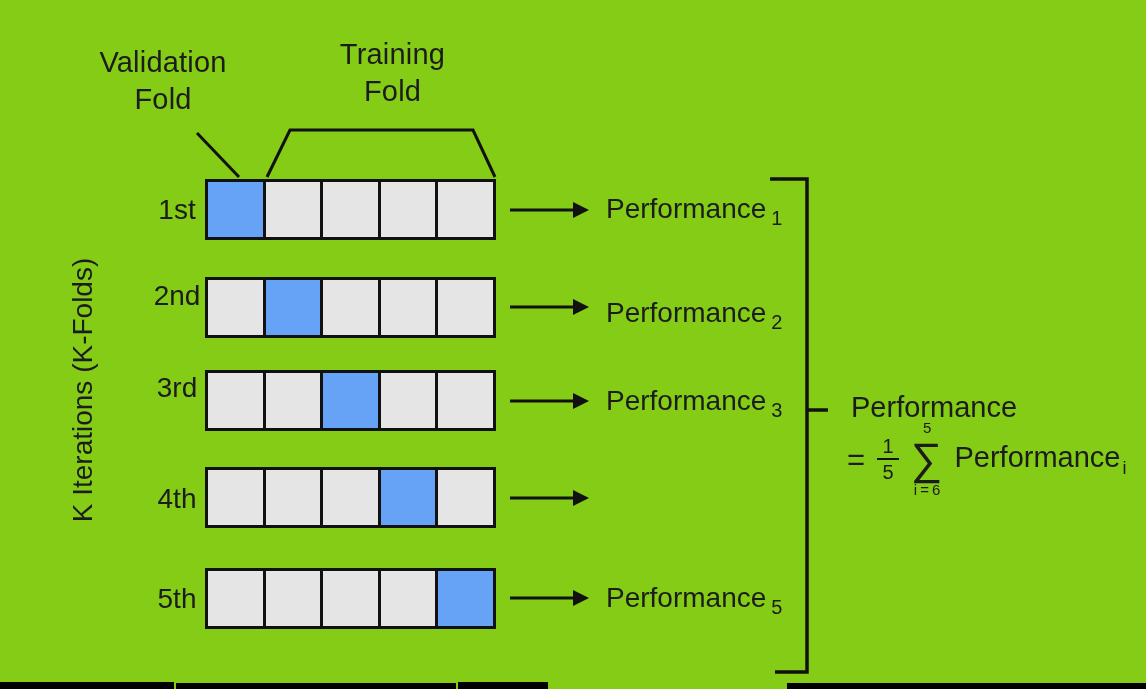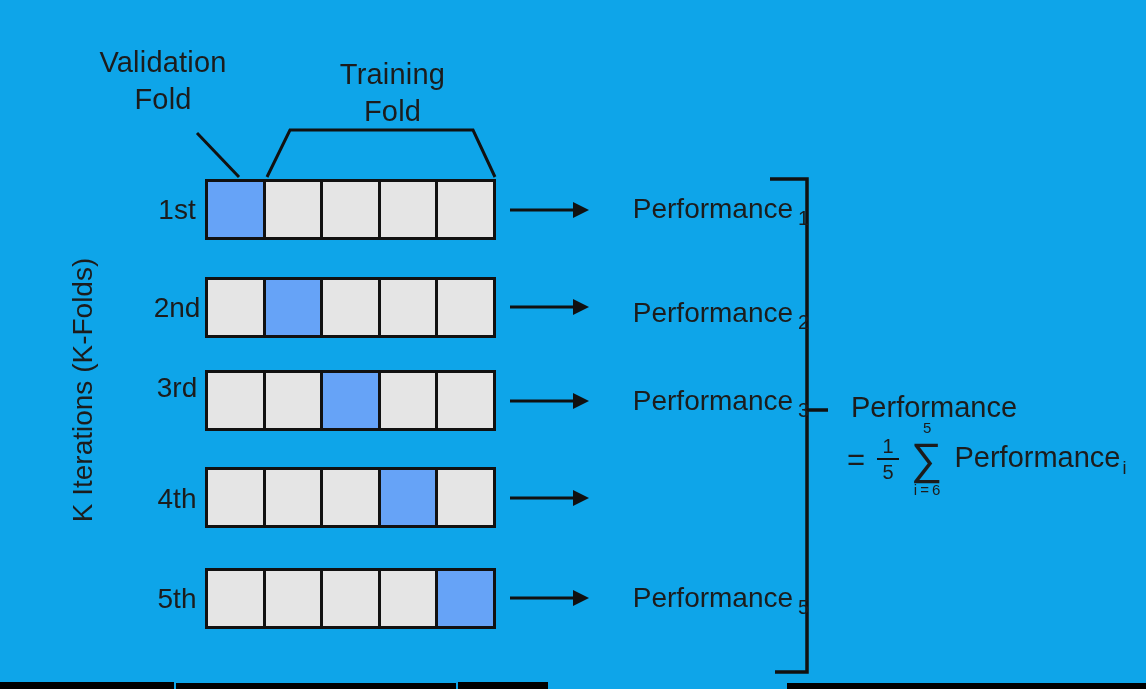--- a/index.html
+++ b/index.html
@@ -1,35 +1,35 @@
 <!DOCTYPE html>
 <html><head>
 <meta charset="utf-8">
 <style>
   html,body{margin:0;padding:0;background:#fff;}
   .canvas{
     position:relative;
     width:1146px;height:689px;
-    background:#0ea5e9;
+    background:#84cc16;
     font-family:"Liberation Sans", sans-serif;
     color:var(--text,#1c1c1c);
     overflow:hidden;
   }
   .lines{position:absolute;left:0;top:0;width:1146px;height:689px;}
   .lines line,.lines path{stroke:var(--line,#111);fill:none;}
   .lines polygon{fill:var(--line,#111);stroke:none;}
 
   .toplabel{
     position:absolute;
     font-size:29px;line-height:37px;
     text-align:center;white-space:pre-line;
     letter-spacing:0.2px;
   }
   .vlabel{left:75px;top:44px;width:176px;}
-  .tlabel{left:300px;top:56px;width:185px;}
+  .tlabel{left:300px;top:36px;width:185px;}
 
   .kfolds{
     position:absolute;left:-90px;top:375px;width:346px;height:30px;
     transform:rotate(-90deg);
     font-size:28px;line-height:30px;text-align:center;white-space:nowrap;
   }
 
   .row{
     position:absolute;left:205px;width:291px;height:61px;
     display:flex;
@@ -42,21 +42,21 @@
   .cell + .cell{margin-left:-3px;}
   .cell.val{background:var(--validation,#66a3f7);}
 
   .rowlabel{
     position:absolute;left:142px;width:70px;
     font-size:28px;line-height:32px;text-align:center;
   }
 
   .perf{
     position:absolute;left:606px;width:230px;
-    font-size:28px;line-height:32px;white-space:nowrap;text-align:center;
+    font-size:28px;line-height:32px;white-space:nowrap;
   }
   .perf .sub{font-size:20px;position:relative;top:7px;margin-left:5px;}
 
   .formula-lhs{
     position:absolute;left:851px;top:391px;
     font-size:29px;line-height:33px;white-space:nowrap;
   }
   .formula-line2{
     position:absolute;left:847px;top:420px;
     display:flex;align-items:center;gap:12px;
@@ -127,21 +127,21 @@
     <div class="cell val"></div>
     <div class="cell"></div>
     <div class="cell"></div>
     <div class="cell"></div>
     <div class="cell"></div>
   </div>
   <div class="perf" style="top:193px">
     <span>Performance</span><span class="sub">1</span>
   </div>
 
-  <div class="rowlabel" style="top:292px">2nd</div>
+  <div class="rowlabel" style="top:280px">2nd</div>
   <div class="row" style="top:277px">
     <div class="cell"></div>
     <div class="cell val"></div>
     <div class="cell"></div>
     <div class="cell"></div>
     <div class="cell"></div>
   </div>
   <div class="perf" style="top:297px">
     <span>Performance</span><span class="sub">2</span>
   </div>

